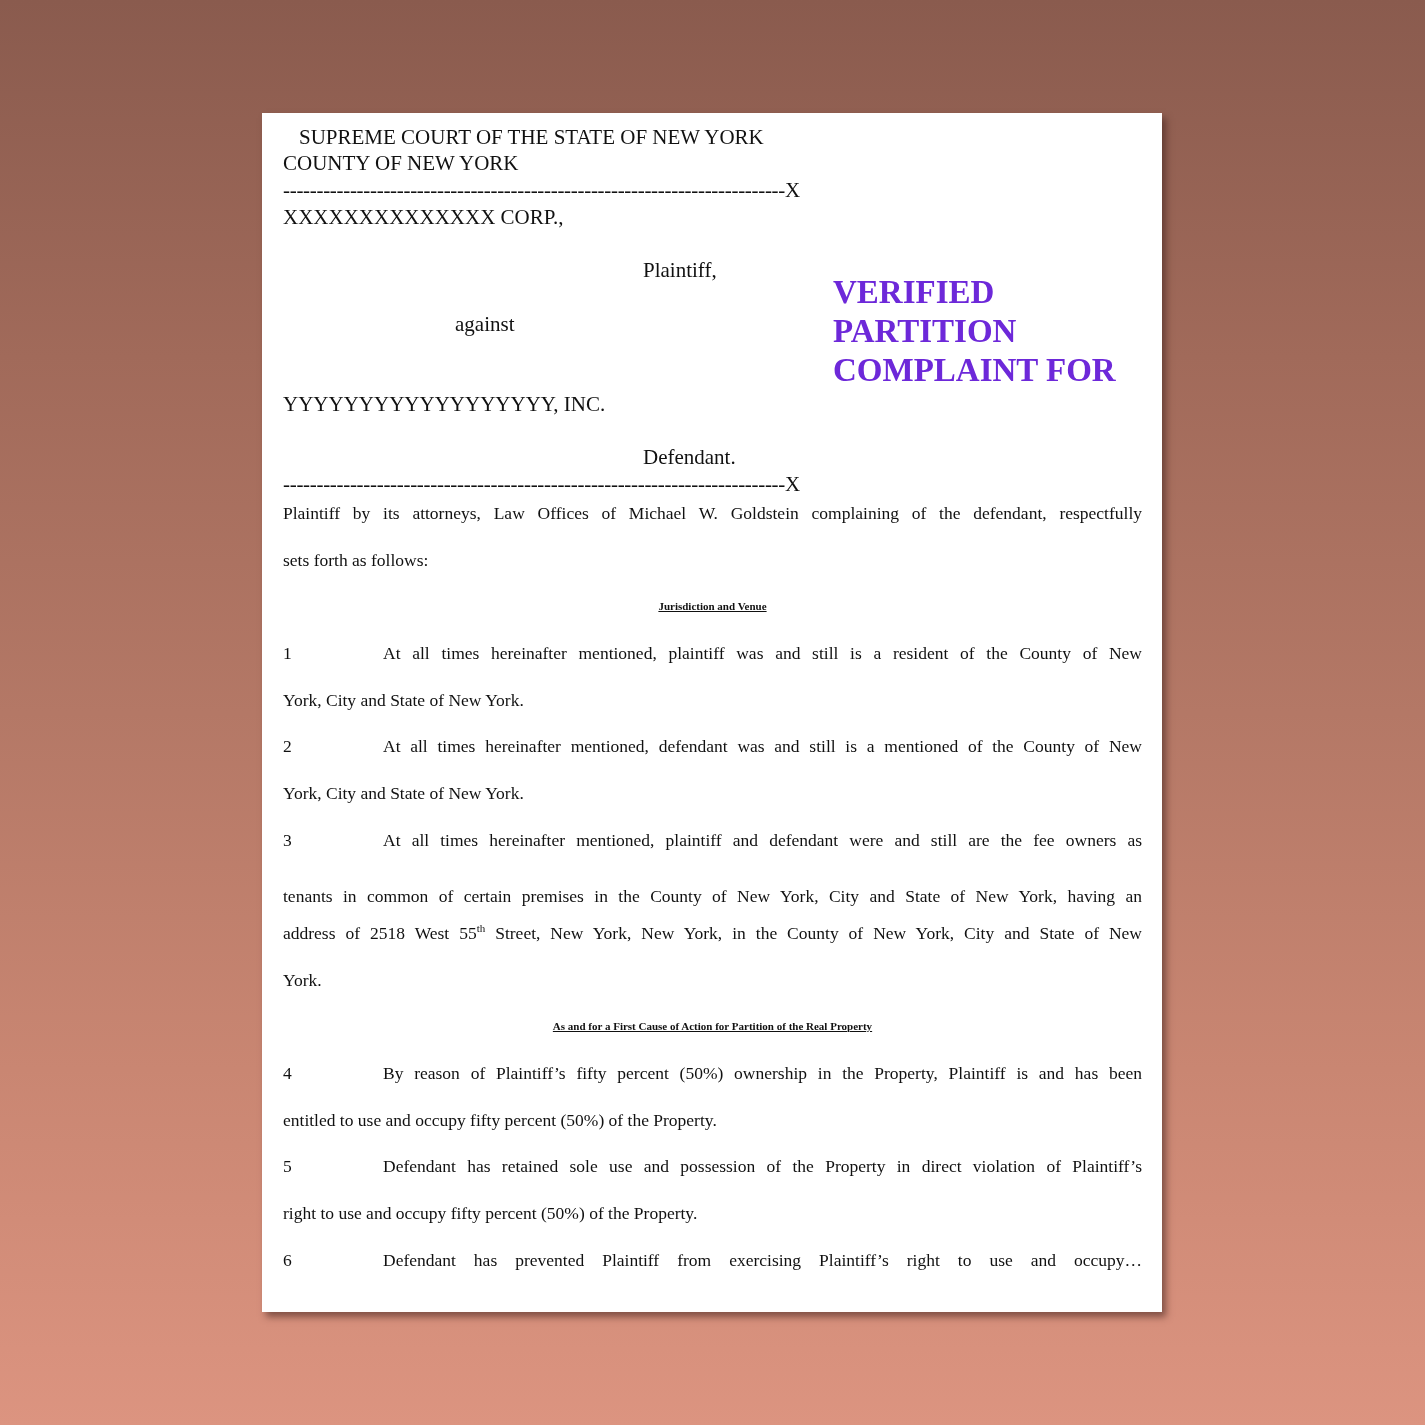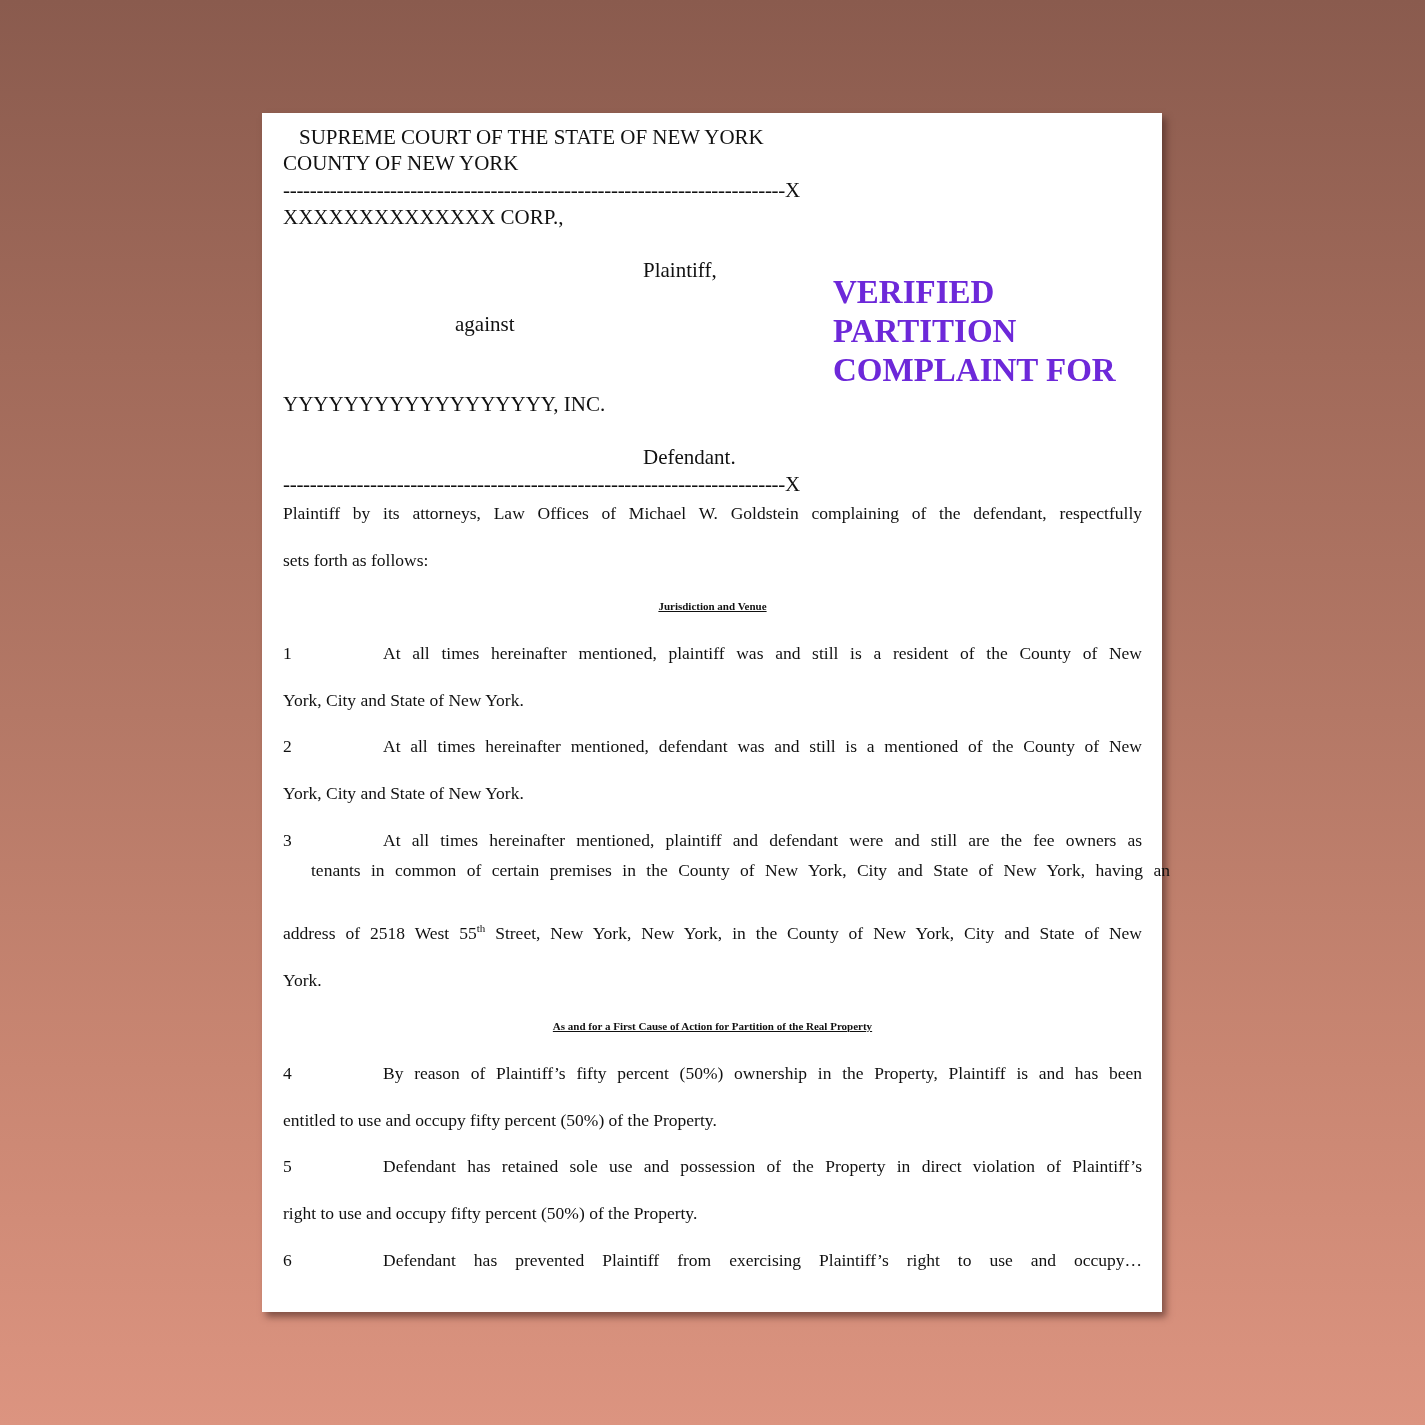--- a/index.html
+++ b/index.html
@@ -70,21 +70,21 @@
   <div class="body-line" style="top:622px; height:22px;">
     <span class="para-num">2</span>
     <span class="para-first">At all times hereinafter mentioned, defendant was and still is a mentioned of the County of New</span>
   </div>
   <div class="body-line" style="top:669px;">York, City and State of New York.</div>
 
   <div class="body-line" style="top:716px; height:22px;">
     <span class="para-num">3</span>
     <span class="para-first">At all times hereinafter mentioned, plaintiff and defendant were and still are the fee owners as</span>
   </div>
-  <div class="body-line justify" style="top:746px;margin-left:28px;">tenants in common of certain premises in the County of New York, City and State of New York, having an</div>
+  <div class="body-line justify" style="top:772px;">tenants in common of certain premises in the County of New York, City and State of New York, having an</div>
   <div class="body-line justify" style="top:809px;"><span>address of 2518 West 55</span><sup>th</sup><span> Street, New York, New York, in the County of New York, City and State of New</span></div>
   <div class="body-line" style="top:856px;">York.</div>
 
   <div class="heading" style="top:902px;">As and for a First Cause of Action for Partition of the Real Property</div>
 
   <div class="body-line" style="top:949px; height:22px;">
     <span class="para-num">4</span>
     <span class="para-first">By reason of Plaintiff’s fifty percent (50%) ownership in the Property, Plaintiff is and has been</span>
   </div>
   <div class="body-line" style="top:996px;">entitled to use and occupy fifty percent (50%) of the Property.</div>

